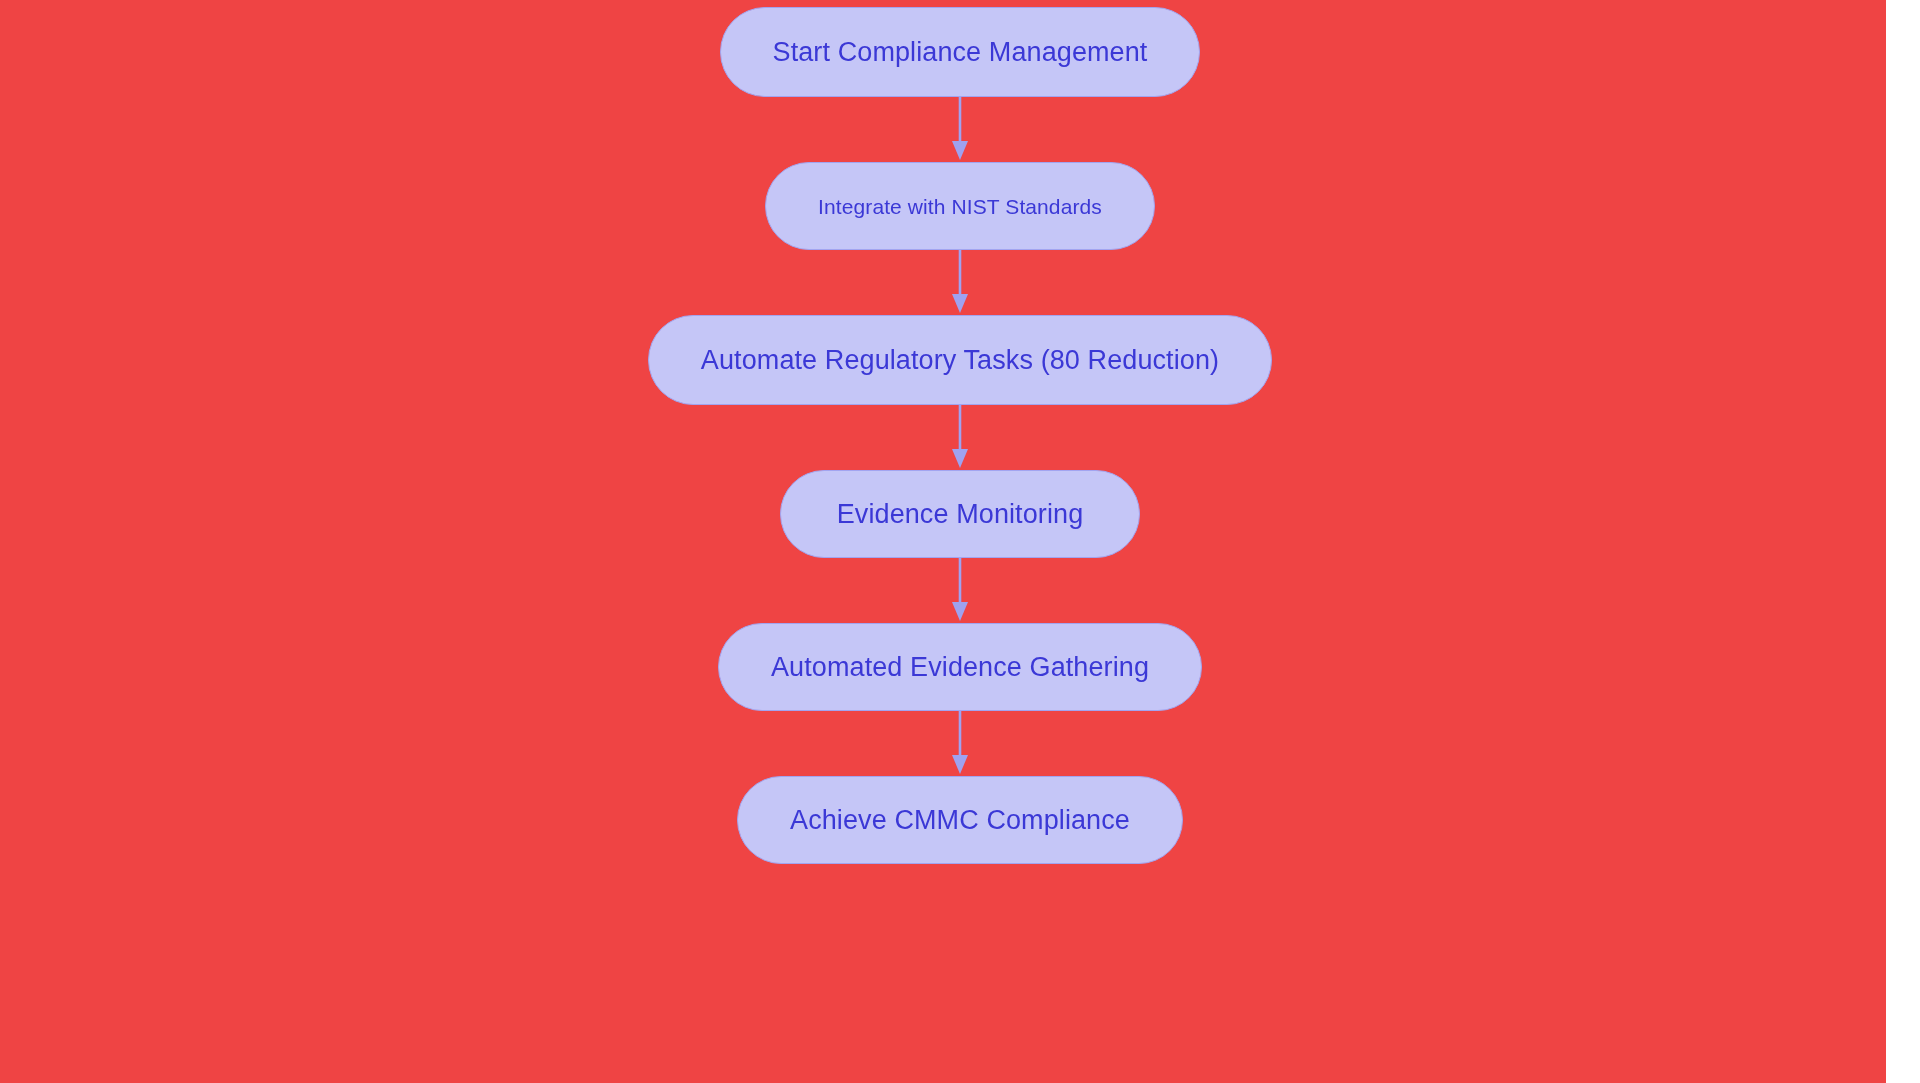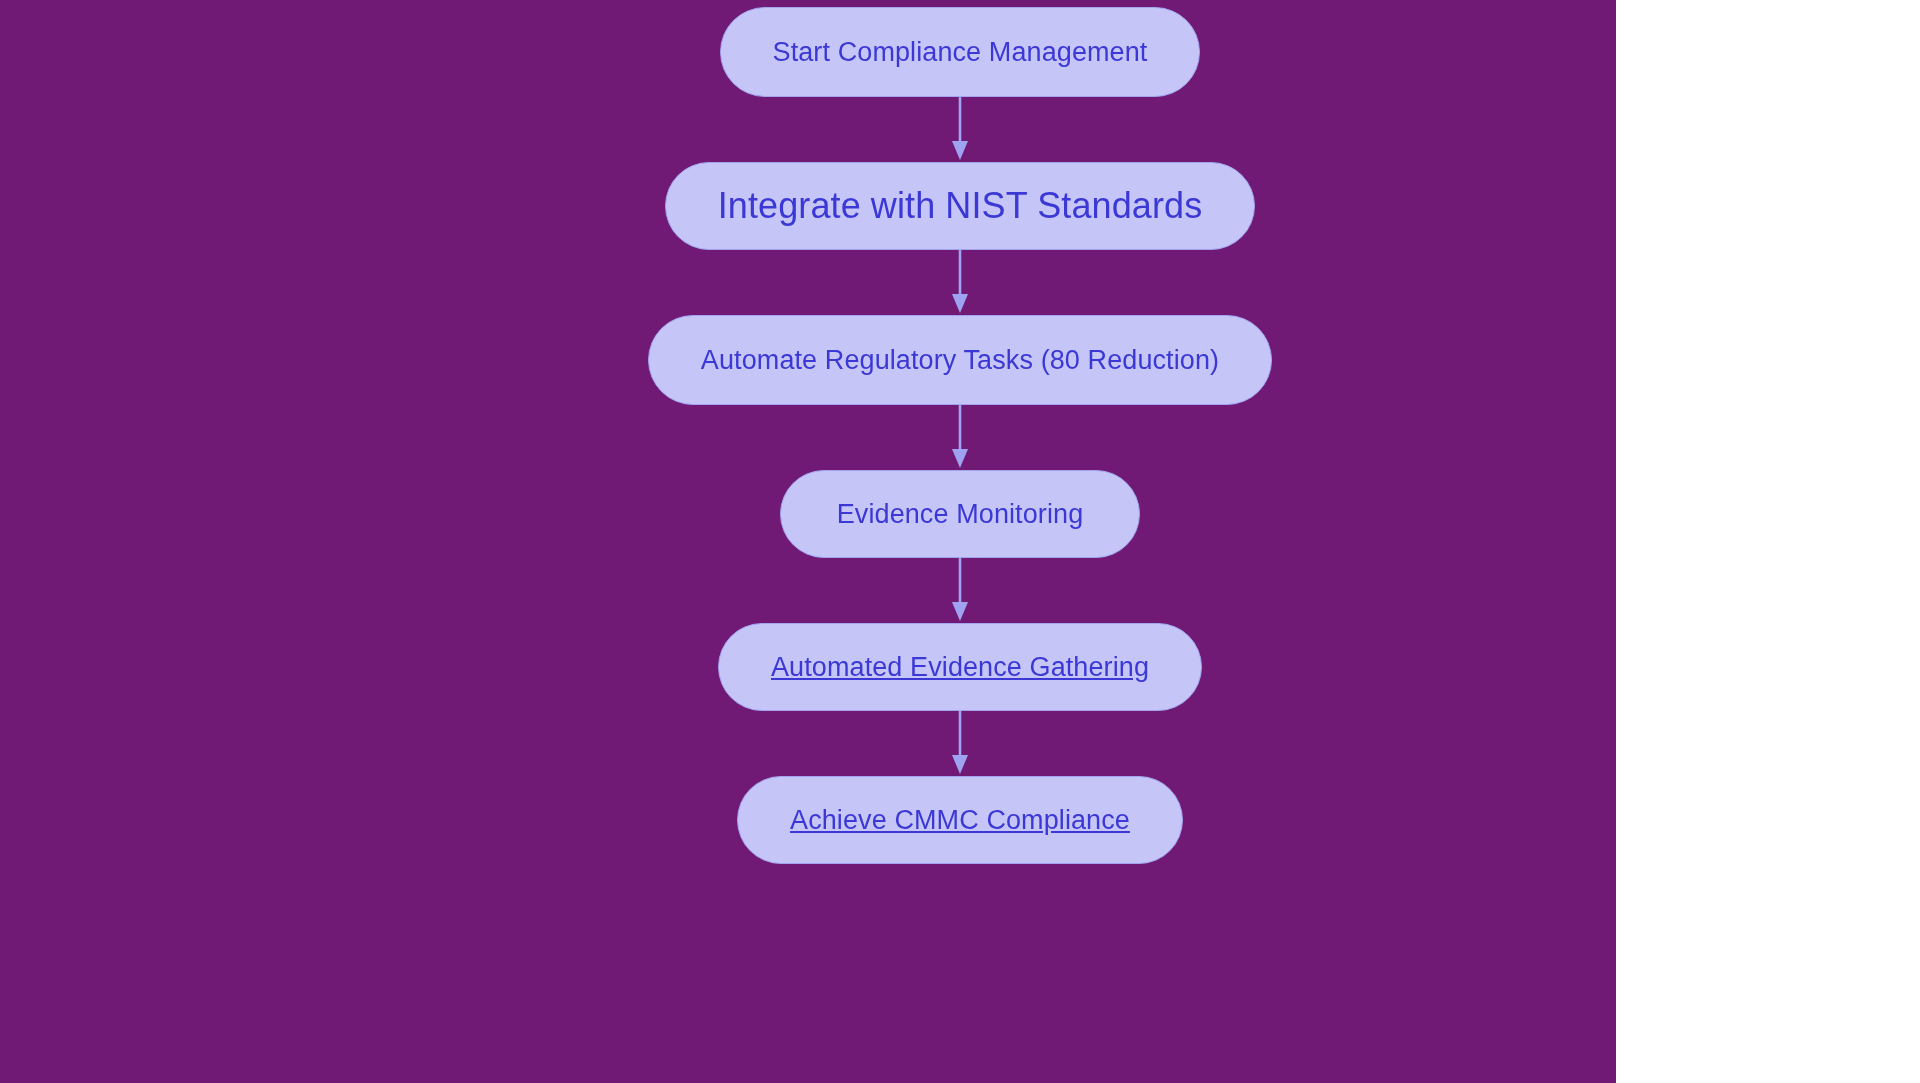--- a/index.html
+++ b/index.html
@@ -10,23 +10,23 @@
   }
   body {
     width: 1920px;
     height: 1083px;
     overflow: hidden;
     font-family: "Liberation Sans", sans-serif;
   }
 
   #flow-canvas {
     position: relative;
-    width: 1616px;
+    width: 1886px;
     height: 1083px;
-    background: #701a75;
+    background: #ef4444;
   }
 
   
   .flow-column {
     position: absolute;
     left: 0;
     top: 0;
     width: 1920px;
     height: 1083px;
     display: flex;
@@ -81,21 +81,21 @@
 
     <div class="flow-node" style="height:90px;font-size:27px;padding:0 52px;">Start Compliance Management</div>
 
     <div class="flow-arrow" style="height:65px;">
       <svg width="24" height="65" viewBox="0 0 24 65" aria-hidden="true">
         <line x1="12" y1="0" x2="12" y2="50" stroke="#9fa2f0" stroke-width="2.6"></line>
         <polygon points="12,63 4,44 20,44" fill="#9fa2f0"></polygon>
       </svg>
     </div>
 
-    <div class="flow-node" style="height:88px;font-size:36px;padding:0 52px;">Integrate with NIST Standards</div>
+    <div class="flow-node" style="height:88px;font-size:21px;padding:0 52px;">Integrate with NIST Standards</div>
 
     <div class="flow-arrow" style="height:65px;">
       <svg width="24" height="65" viewBox="0 0 24 65" aria-hidden="true">
         <line x1="12" y1="0" x2="12" y2="50" stroke="#9fa2f0" stroke-width="2.6"></line>
         <polygon points="12,63 4,44 20,44" fill="#9fa2f0"></polygon>
       </svg>
     </div>
 
     <div class="flow-node" style="height:90px;font-size:27px;padding:0 52px;">Automate Regulatory Tasks (80 Reduction)</div>
 
@@ -108,25 +108,25 @@
 
     <div class="flow-node" style="height:88px;font-size:27px;padding:0 56px;">Evidence Monitoring</div>
 
     <div class="flow-arrow" style="height:65px;">
       <svg width="24" height="65" viewBox="0 0 24 65" aria-hidden="true">
         <line x1="12" y1="0" x2="12" y2="50" stroke="#9fa2f0" stroke-width="2.6"></line>
         <polygon points="12,63 4,44 20,44" fill="#9fa2f0"></polygon>
       </svg>
     </div>
 
-    <div class="flow-node" style="height:88px;font-size:27px;padding:0 52px;text-decoration:underline;">Automated Evidence Gathering</div>
+    <div class="flow-node" style="height:88px;font-size:27px;padding:0 52px;">Automated Evidence Gathering</div>
 
     <div class="flow-arrow" style="height:65px;">
       <svg width="24" height="65" viewBox="0 0 24 65" aria-hidden="true">
         <line x1="12" y1="0" x2="12" y2="50" stroke="#9fa2f0" stroke-width="2.6"></line>
         <polygon points="12,63 4,44 20,44" fill="#9fa2f0"></polygon>
       </svg>
     </div>
 
-    <div class="flow-node" style="height:88px;font-size:27px;padding:0 52px;text-decoration:underline;">Achieve CMMC Compliance</div>
+    <div class="flow-node" style="height:88px;font-size:27px;padding:0 52px;">Achieve CMMC Compliance</div>
 
   </div>
 </div>
 
 </body></html>

